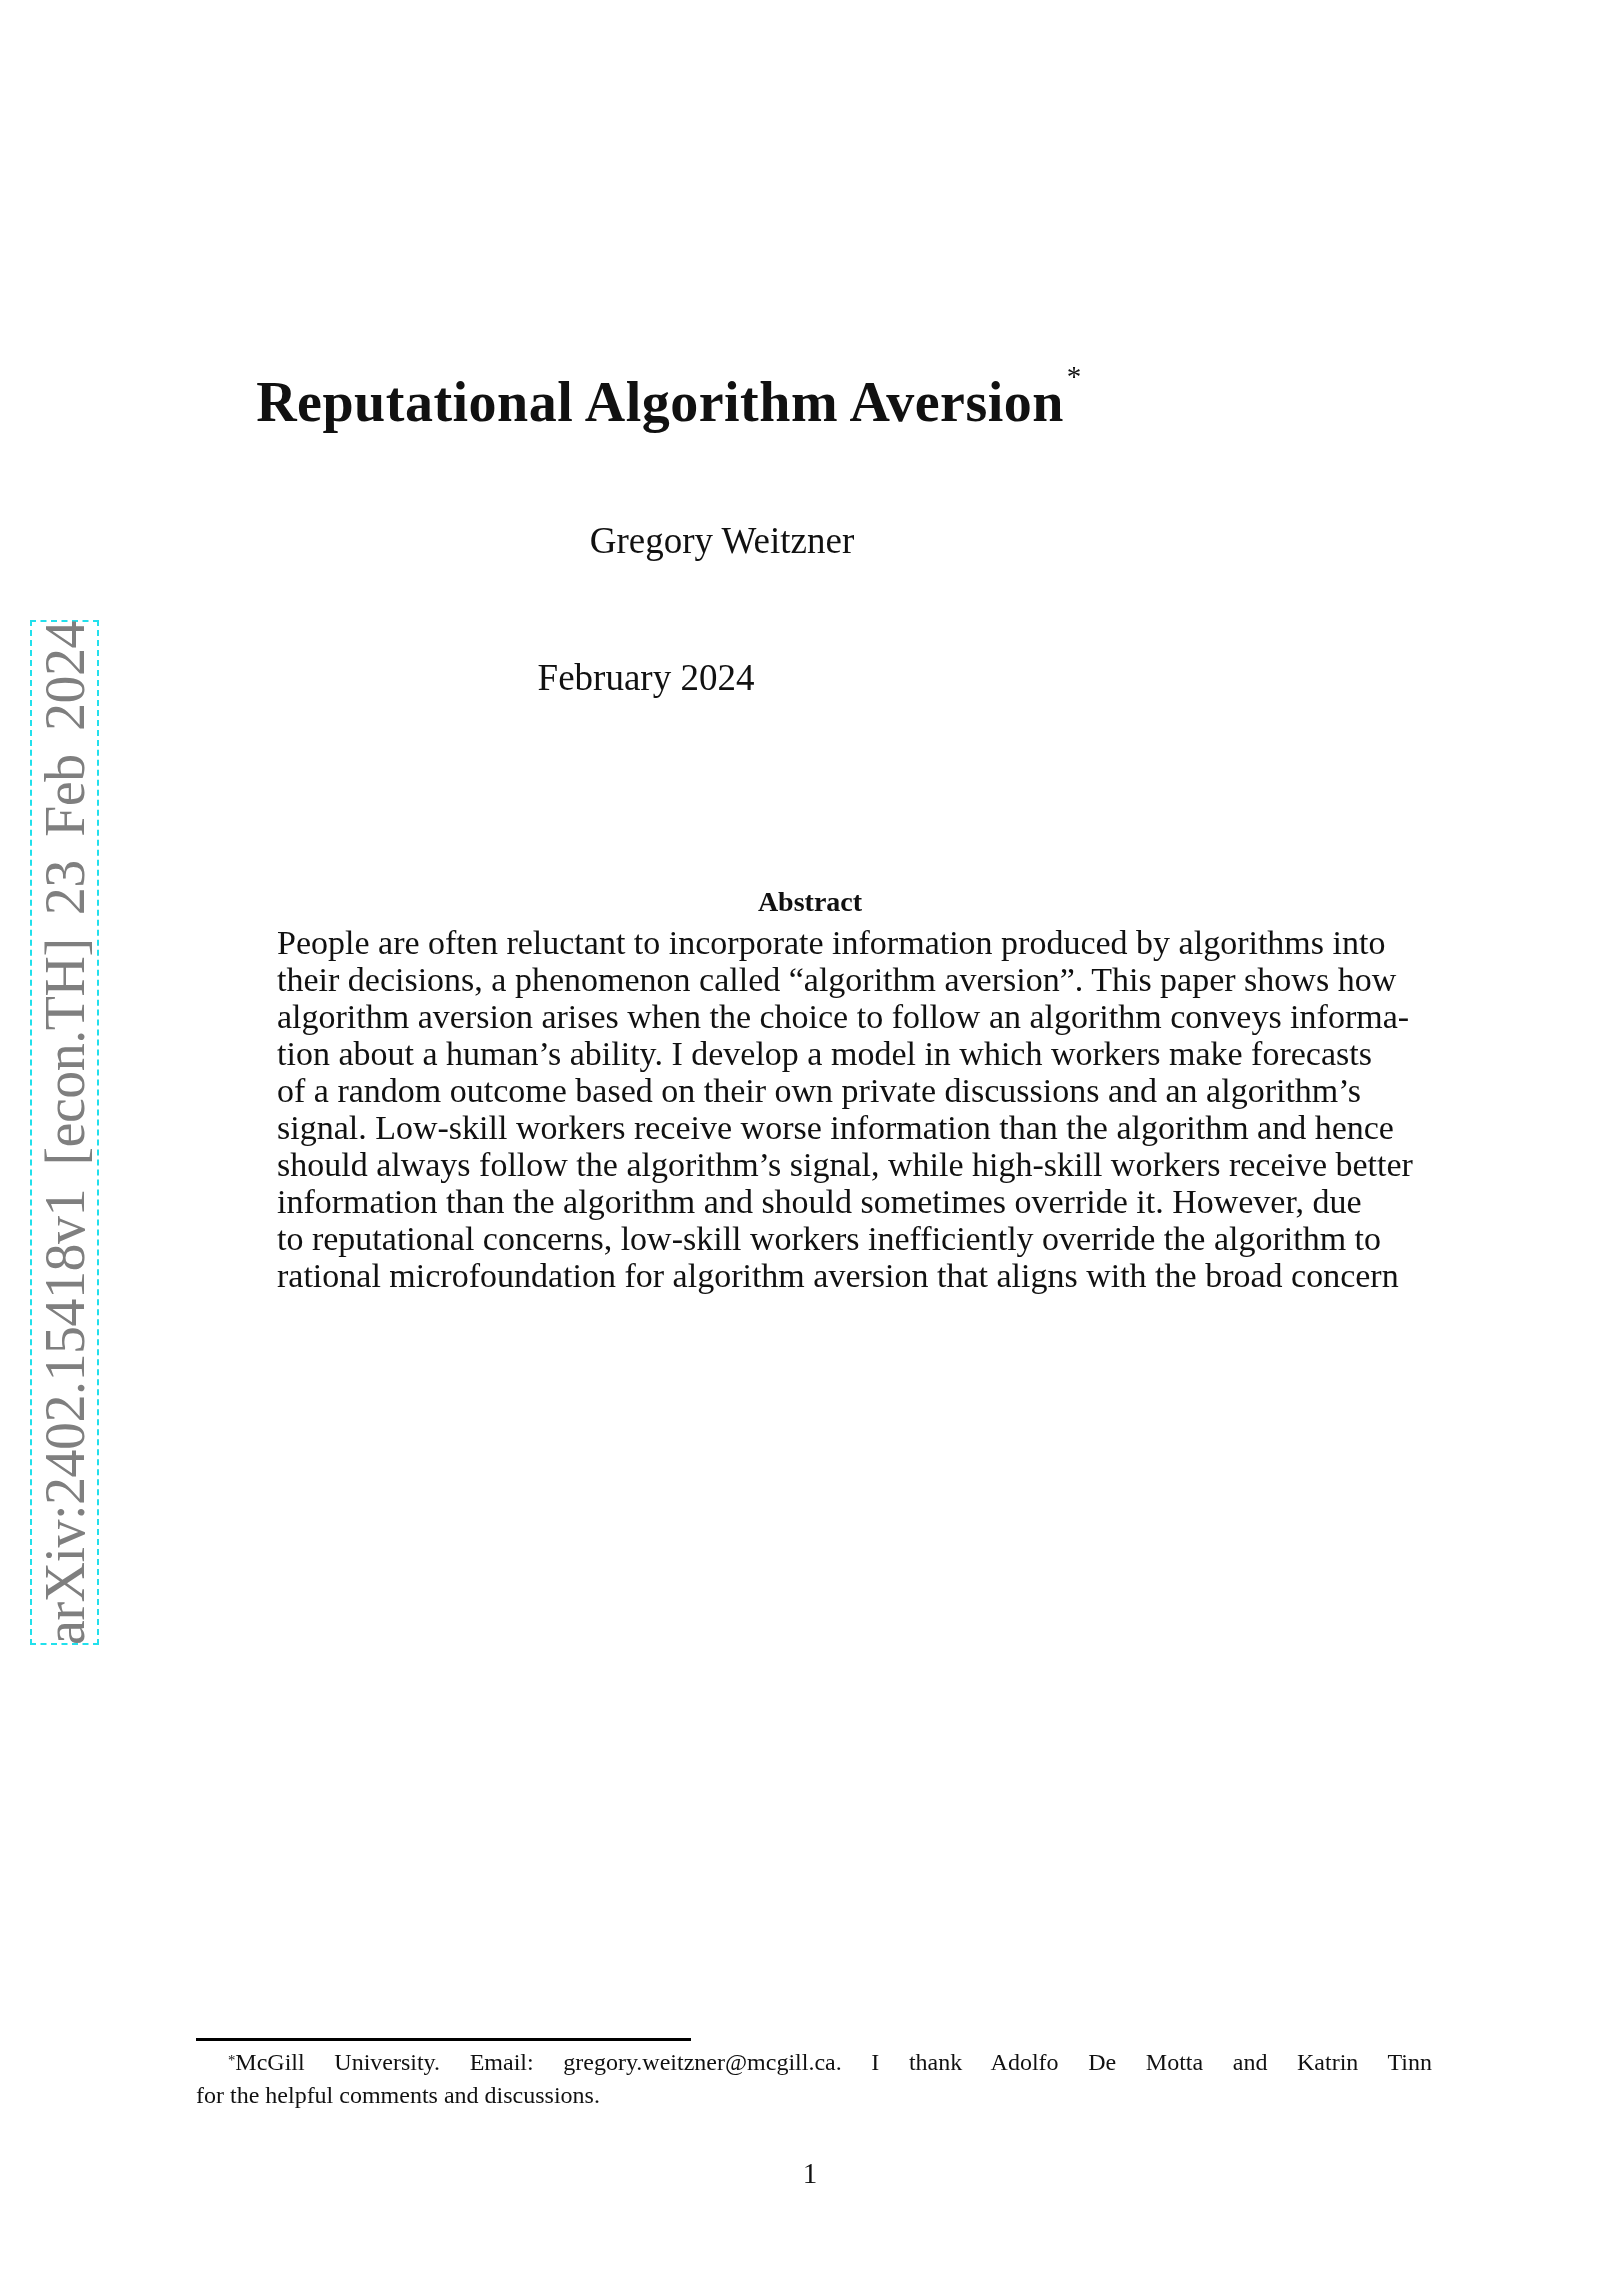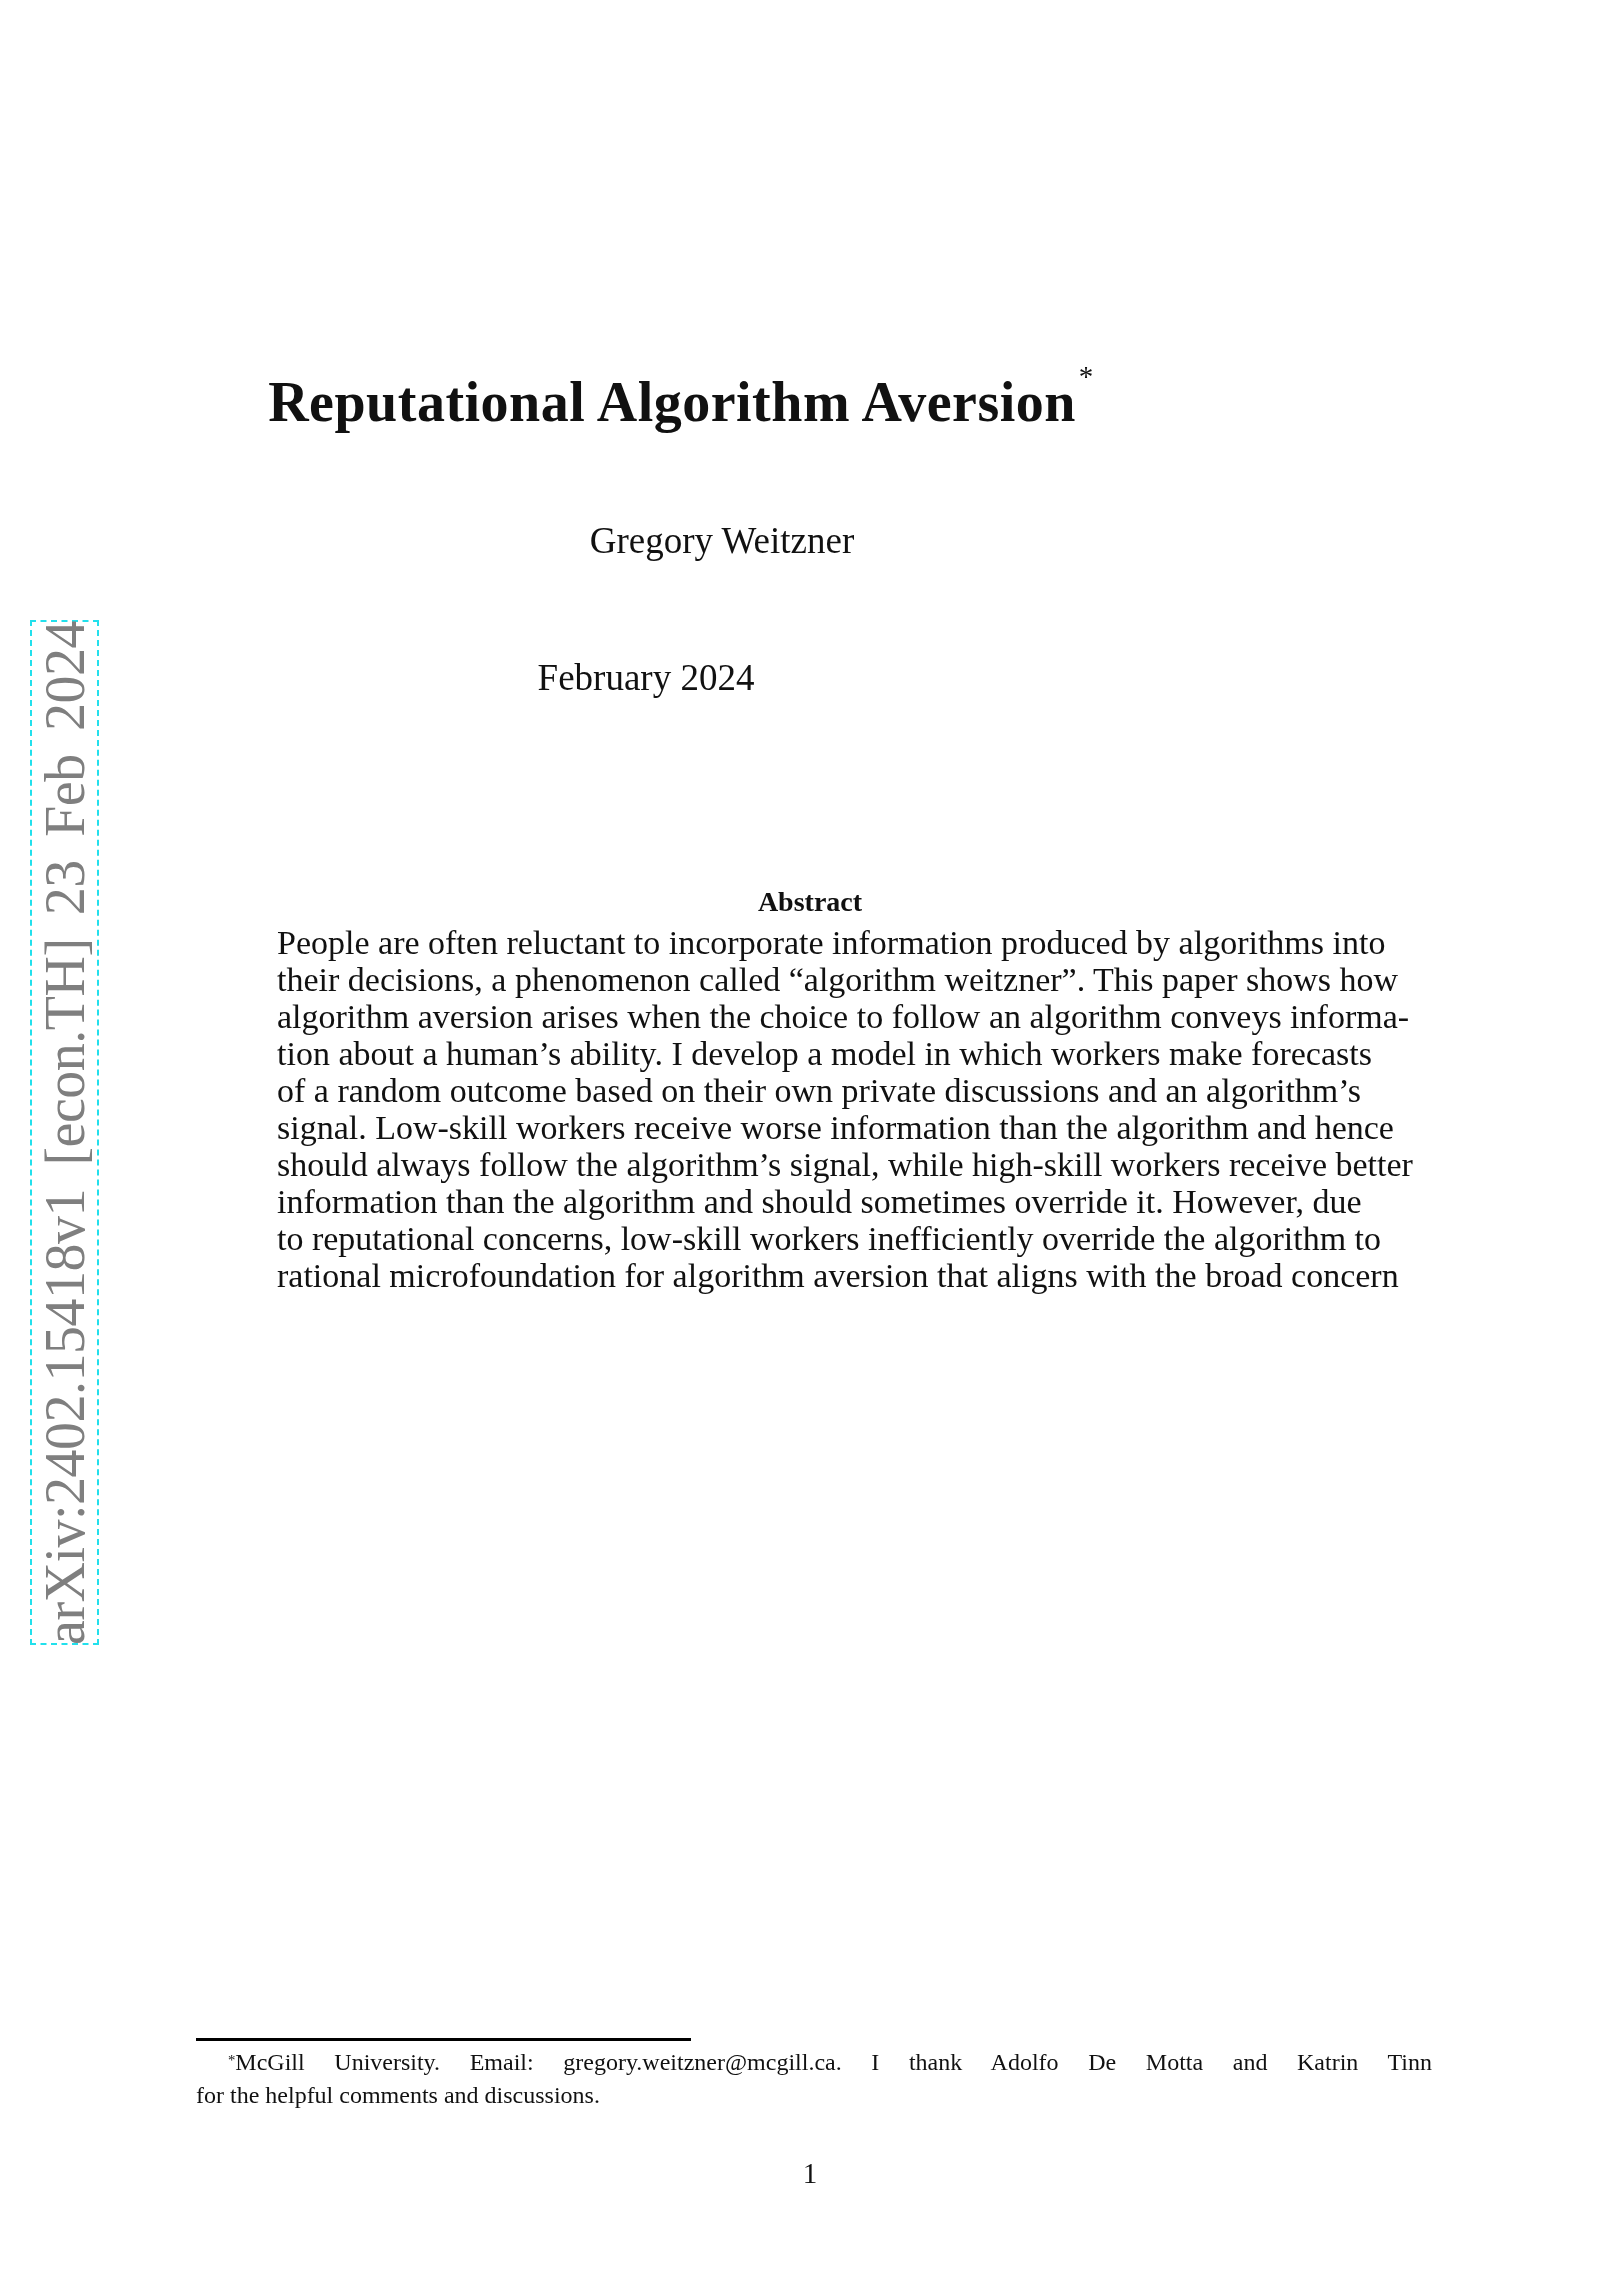--- a/index.html
+++ b/index.html
@@ -52,21 +52,20 @@
     position: absolute;
     left: 0;
     width: 1338px;
     top: 374px;
     text-align: center;
     font-family: "Liberation Serif", "DejaVu Serif", serif;
     font-weight: bold;
     font-size: 56px;
     line-height: 1;
     letter-spacing: 0.5px;
-    padding-left: 12px;
   }
   .title sup {
     font-weight: normal;
     font-size: 29px;
     position: relative;
     top: -11.8px;
     vertical-align: top;
     margin-left: 2.9px;
   }
   .author {
@@ -183,21 +182,21 @@
   <div class="title"><span>Reputational Algorithm Aversion</span><sup>*</sup></div>
 
   <div class="author">Gregory Weitzner</div>
 
   <div class="date">February 2024</div>
 
   <div class="abstract-heading">Abstract</div>
 
   <div class="abstract-body">
     <span class="abstract-line">People are often reluctant to incorporate information produced by algorithms into</span>
-    <span class="abstract-line">their decisions, a phenomenon called “algorithm weitzner”. This paper shows how</span>
+    <span class="abstract-line">their decisions, a phenomenon called “algorithm aversion”. This paper shows how</span>
     <span class="abstract-line">algorithm aversion arises when the choice to follow an algorithm conveys informa-</span>
     <span class="abstract-line">tion about a human’s ability. I develop a model in which workers make forecasts</span>
     <span class="abstract-line">of a random outcome based on their own private discussions and an algorithm’s</span>
     <span class="abstract-line">signal. Low-skill workers receive worse information than the algorithm and hence</span>
     <span class="abstract-line">should always follow the algorithm’s signal, while high-skill workers receive better</span>
     <span class="abstract-line">information than the algorithm and should sometimes override it. However, due</span>
     <span class="abstract-line">to reputational concerns, low-skill workers inefficiently override the algorithm to</span>
     <span class="abstract-line">rational microfoundation for algorithm aversion that aligns with the broad concern</span>
   </div>
 

